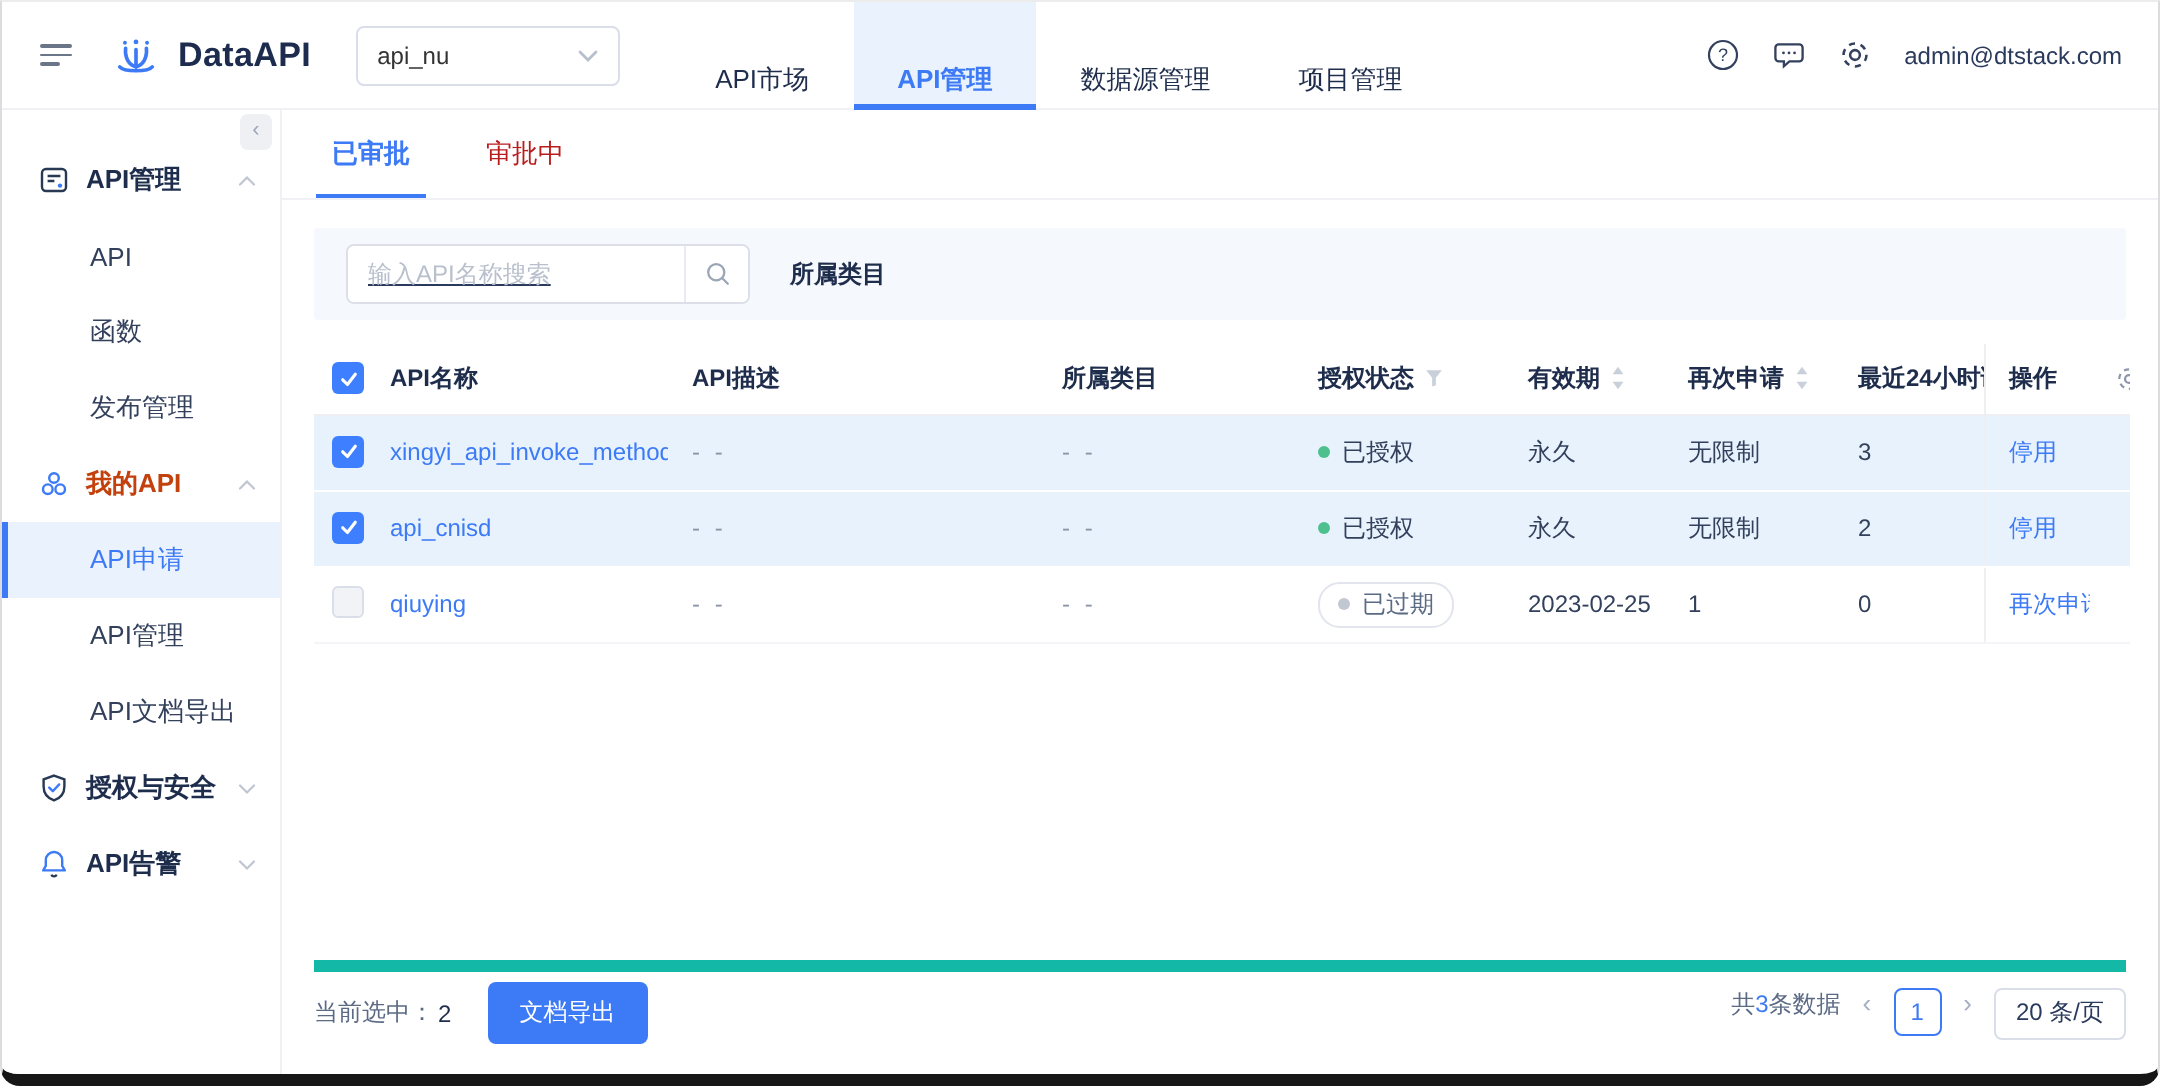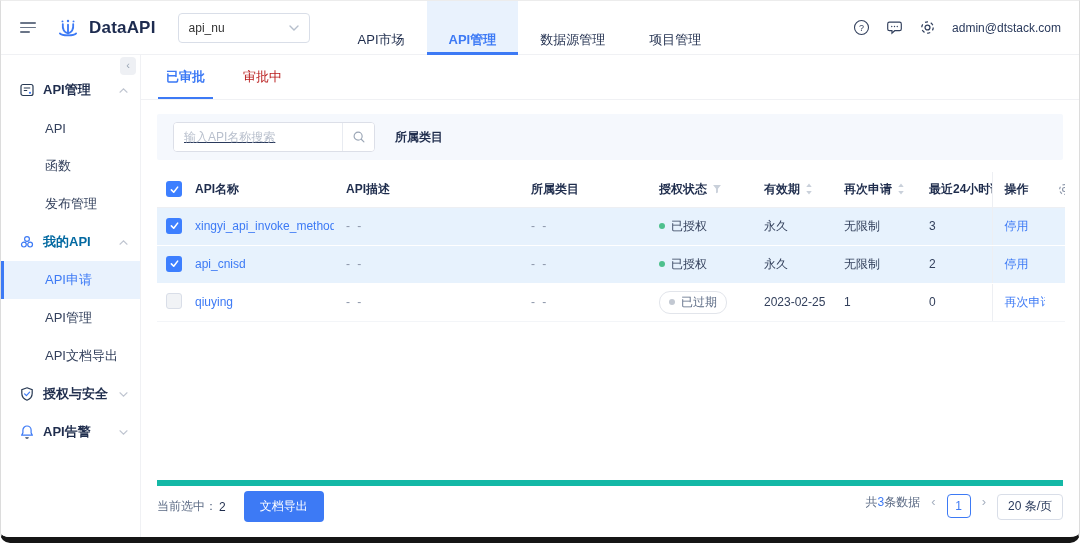--- a/index.html
+++ b/index.html
@@ -28,21 +28,21 @@
   .top-icon { width:17px; height:17px; display:flex; align-items:center; justify-content:center; cursor:pointer; }
   .email { color:#2a3a5c; font-size:12px; }
 
   
   .page-body { flex:1; display:flex; min-height:0; }
   .sidebar { width:140px; flex:0 0 140px; border-right:1px solid #f0f1f4; position:relative; padding-top:16px; background:#fff; }
   .collapse-btn { position:absolute; top:2px; right:4px; width:16px; height:18px; background:#eef0f4; border-radius:4px;
                   color:#9aa5b5; font-size:11px; line-height:17px; text-align:center; cursor:pointer; }
   .side-item { height:38px; display:flex; align-items:center; gap:8px; padding-left:18px; color:#1f2d4d; cursor:pointer; font-size:13px; }
   .side-item .caret { margin-left:auto; margin-right:12px; display:flex; }
-  .side-item.blue { color:#0369a1; font-weight:bold; }
+  .side-item.blue { color:#c2410c; font-weight:bold; }
   .side-item.group { font-weight:bold; }
   .side-child { height:38px; display:flex; align-items:center; padding-left:44px; color:#33405c; cursor:pointer; font-size:13px; }
   .side-child.active { background:#e9f2fd; color:#3d7af5; box-shadow:inset 3px 0 0 #3d7af5; }
 
   .main { flex:1; display:flex; flex-direction:column; min-width:0; }
   .tabbar { height:45px; flex:0 0 45px; border-bottom:1px solid #f0f1f4; display:flex; gap:38px; padding-left:25px; }
   .tab { font-size:13px; color:#b91c1c; line-height:44px; cursor:pointer; position:relative; }
   .tab.active { color:#3d7af5; font-weight:bold; }
   .tab.active::after { content:""; position:absolute; left:-8px; right:-8px; bottom:0; height:2px; background:#3d7af5; }
 

